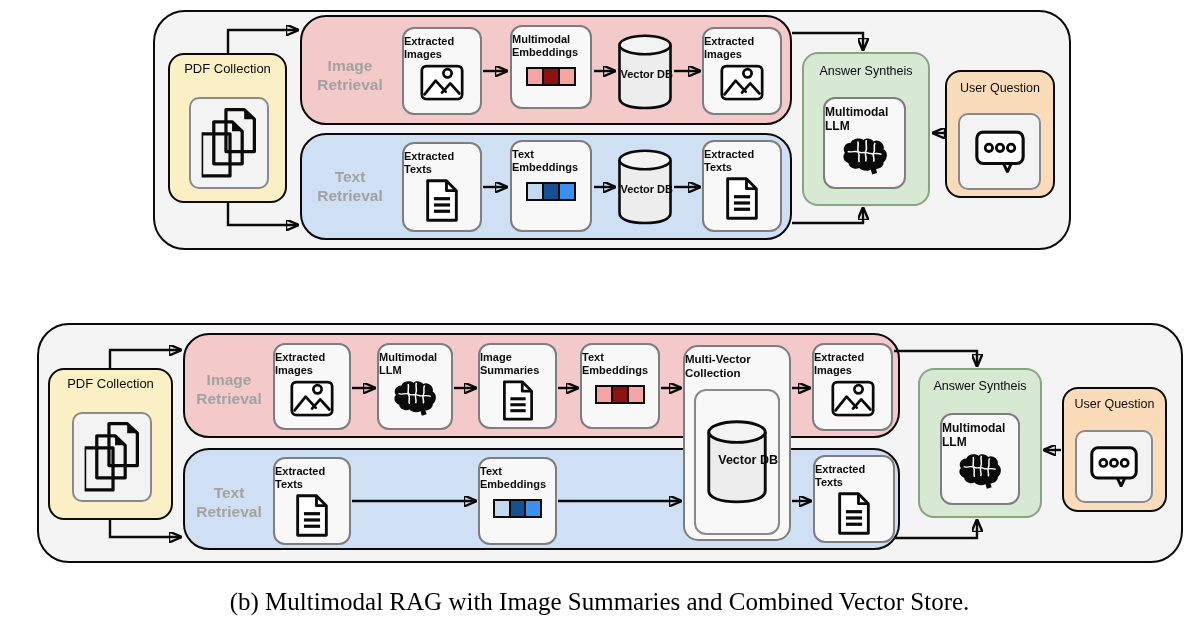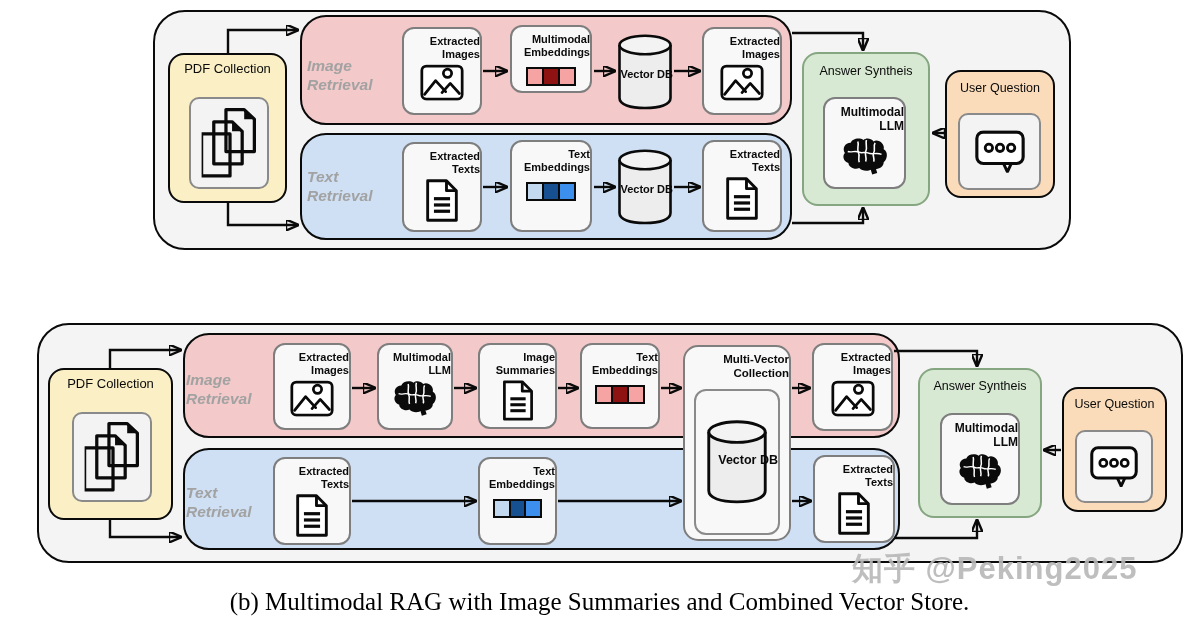--- a/index.html
+++ b/index.html
@@ -2,31 +2,31 @@
 <html><head>
 <meta charset="utf-8">
 <style>
   html,body{margin:0;padding:0;background:#fff;}
   .page{position:relative;width:1199px;height:618px;background:#ffffff;overflow:hidden;
         font-family:"Liberation Sans",sans-serif;}
   .outer{position:absolute;background:#f4f4f4;border:2.6px solid #0a0a0a;border-radius:32px;box-sizing:border-box;}
   .band{position:absolute;border:2.4px solid #0a0a0a;border-radius:26px;box-sizing:border-box;}
   .band-img{background:#f3c9c9;}
   .band-txt{background:#cfe0f4;}
-  .blabel{position:absolute;font-weight:bold;font-size:15.5px;line-height:1.25;text-align:left;color:#a2a2a2;font-style:italic;}
+  .blabel{position:absolute;font-weight:bold;font-size:15.5px;line-height:1.25;text-align:center;color:#a2a2a2;}
   .bigbox{position:absolute;border-radius:16px;box-sizing:border-box;}
   .bigtitle{font-weight:normal;font-size:13px;line-height:1.25;text-align:center;color:#0a0a0a;padding-top:8px;}
   .src{background:#fbf0c5;border:2.3px solid #0a0a0a;}
   .answer{background:#d8e9d3;border:2px solid #85a681;}
   .question{background:#fbdcba;border:2.3px solid #0a0a0a;}
   .innerbox{position:absolute;background:#f3f3f3;border:2px solid #8a8a8a;border-radius:10px;
             display:flex;align-items:center;justify-content:center;box-sizing:border-box;}
   .node{position:absolute;background:#f8f8f8;border:2px solid #7e7e7e;border-radius:12px;
         display:flex;flex-direction:column;align-items:center;padding-top:6px;box-sizing:border-box;}
-  .nt{font-weight:bold;font-size:11px;line-height:1.2;text-align:right;color:#0a0a0a;}
+  .nt{font-weight:bold;font-size:11px;line-height:1.2;text-align:left;color:#0a0a0a;}
   .node svg{margin-top:3px;}
   .emb{display:flex;margin-top:8px;}
   .emb span{width:18px;height:19px;border:2.4px solid #0a0a0a;box-sizing:border-box;display:block;}
   .emb span:nth-child(2){margin-left:-2.4px;margin-right:-2.4px;}
   .emb-red .c1,.emb-red .c3{background:#f5a3a3;}
   .emb-red .c2{background:#8e1212;}
   .emb-blue .c1{background:#c3d9f0;}
   .emb-blue .c2{background:#175091;}
   .emb-blue .c3{background:#3d8fee;}
   .cyl{position:absolute;}
@@ -108,21 +108,21 @@
   <div class="blabel" style="left:307px;top:56px;width:86px;">Image Retrieval</div>
   <div class="band band-txt" style="left:300px;top:133px;width:492px;height:107px;"></div>
   <div class="blabel" style="left:307px;top:167px;width:86px;">Text Retrieval</div>
 
   <div class="node" style="left:402px;top:27px;width:80px;height:88px;">
     <div class="nt">Extracted Images</div>
     <svg width="44" height="37" viewBox="0 0 48 40">
         <use href="#i-image"></use>
       </svg>
   </div>
-  <div class="node" style="left:510px;top:25px;width:82px;height:68px;">
+  <div class="node" style="left:510px;top:25px;width:82px;height:84px;">
     <div class="nt">Multimodal Embeddings</div>
     <div class="emb emb-red">
         <span class="c1"></span>
         <span class="c2"></span>
         <span class="c3"></span>
       </div>
   </div>
   <div class="cyl" style="left:617px;top:34px;width:56px;height:76px;">
     <svg width="56" height="76" viewBox="0 0 56 76">
         <use href="#i-cyl"></use>
@@ -278,21 +278,20 @@
     <div class="bigtitle" style="font-size:12.5px;padding-top:8px;">User Question</div>
   </div>
   <div class="innerbox" style="left:1075px;top:430px;width:78px;height:73px;">
     <svg width="48" height="41" viewBox="0 0 54 46">
         <use href="#i-chat"></use>
       </svg>
   </div>
 
   <div class="caption" style="top:588px;">(b) Multimodal RAG with Image Summaries and Combined Vector Store.</div>
 
-  <div class="watermark" style="left:852px;top:548px;">知乎 @Peking2025</div>
 
   <svg class="arrows" width="1199" height="618">
     <defs>
       <marker id="ah" markerUnits="userSpaceOnUse" markerWidth="13" markerHeight="11" refX="12" refY="5.5" orient="auto">
         <path d="M0,0 L13,5.5 L0,11 Z" fill="#0a0a0a" stroke="none"></path>
       </marker>
     </defs>
 
     <path d="M228,53 V30 H298" marker-end="url(#ah)"></path>
     <path d="M228,203 V225 H298" marker-end="url(#ah)"></path>

